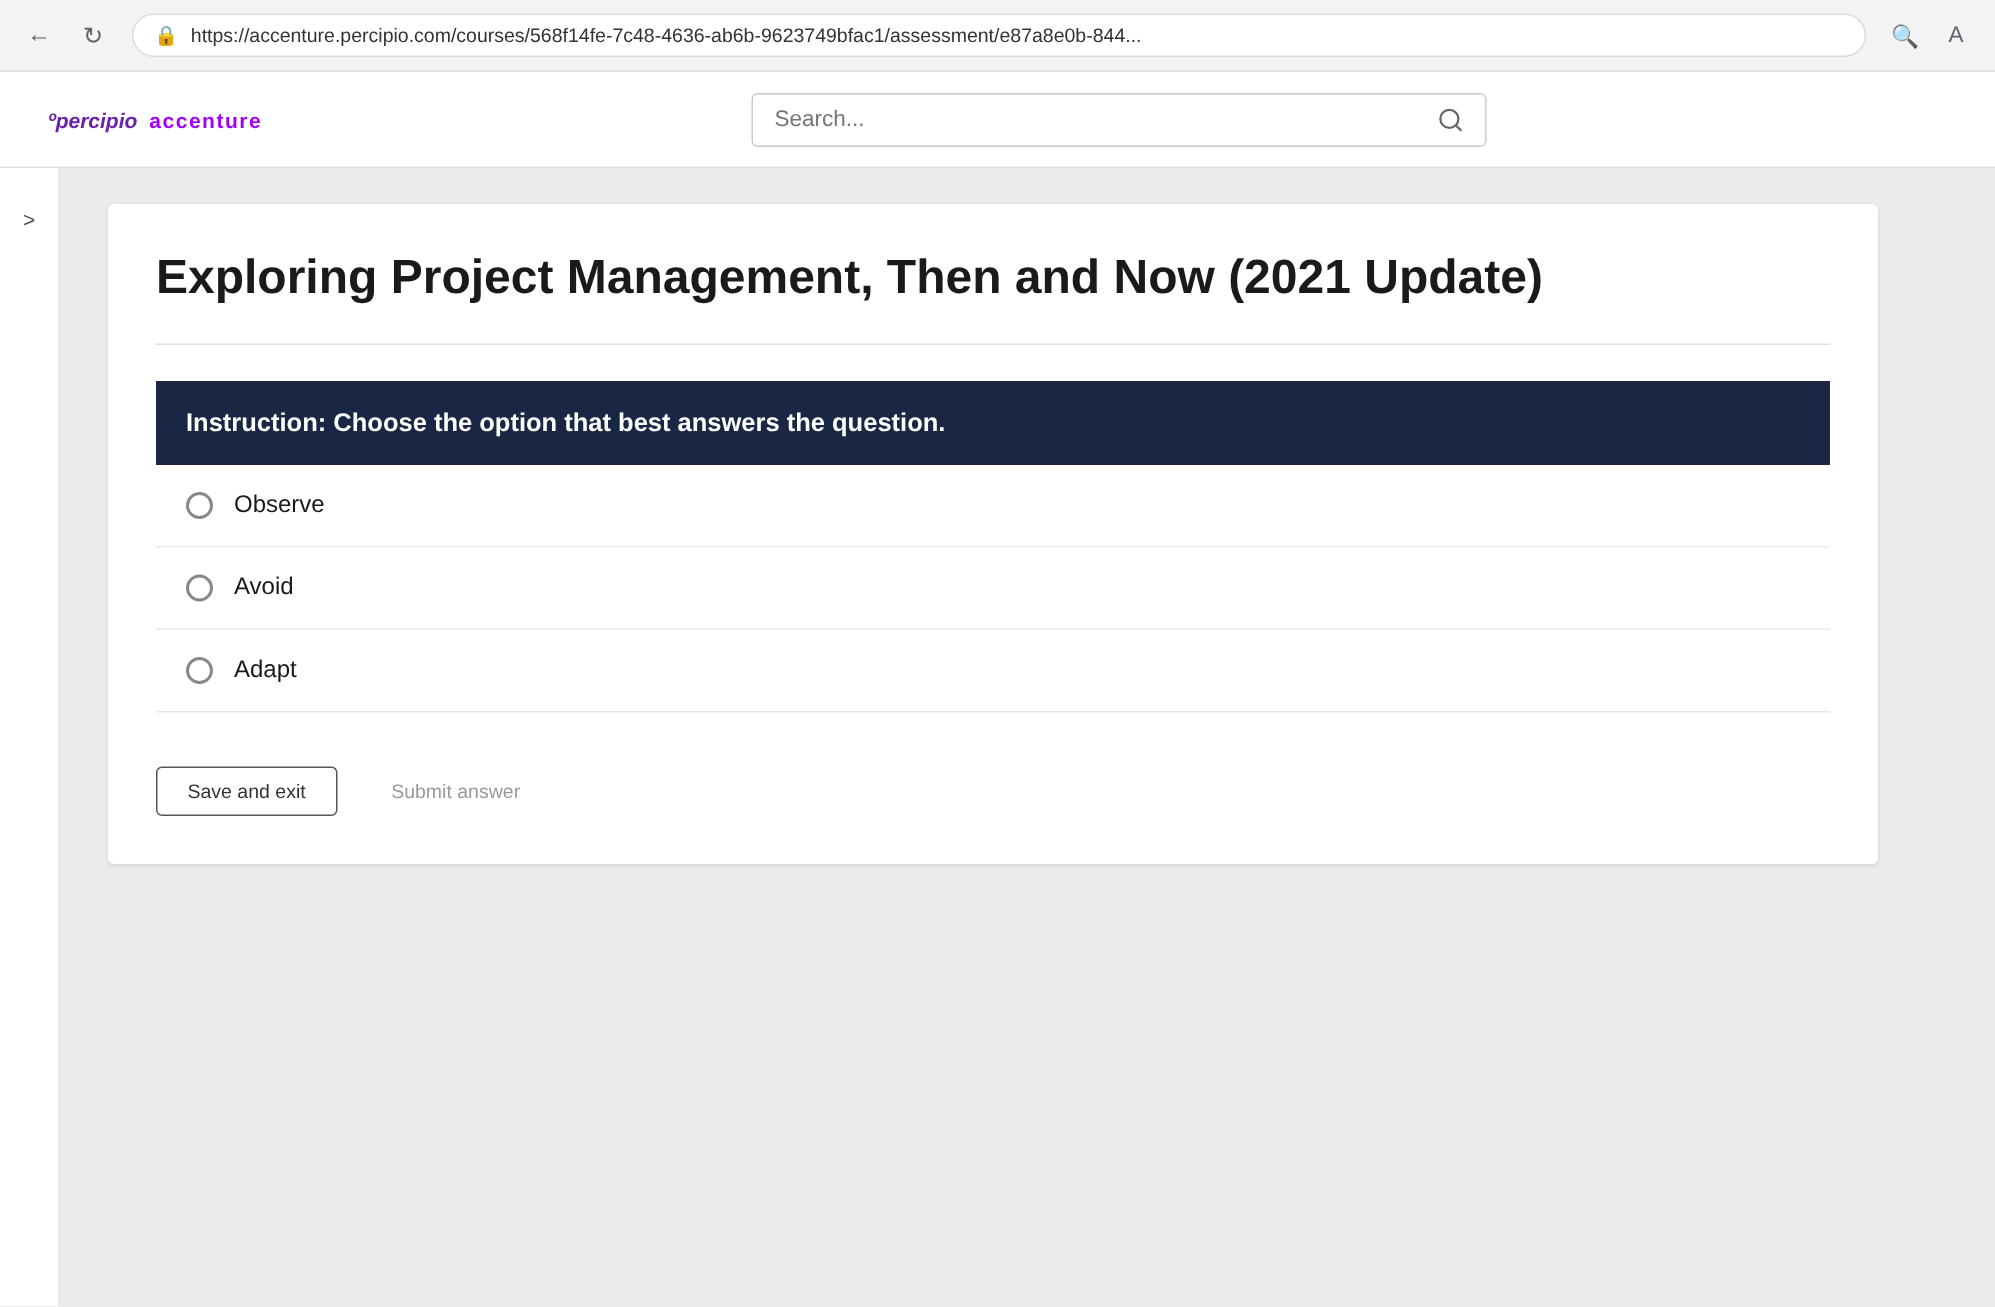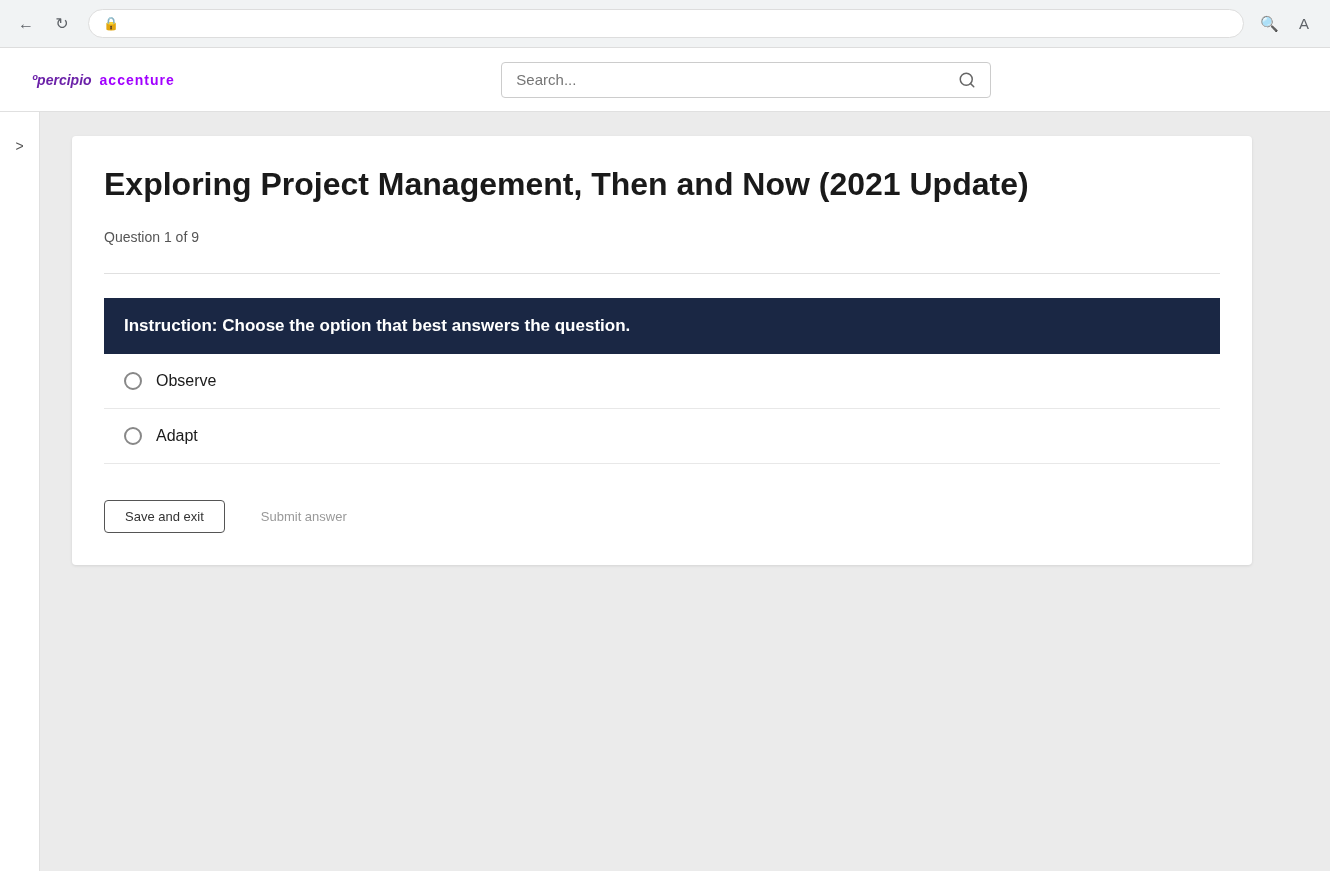--- a/index.html
+++ b/index.html
@@ -307,20 +307,21 @@
 </head>
 <body>
 
 <div class="browser-chrome">
   <div class="browser-nav">
     <button class="nav-btn">←</button>
     <button class="nav-btn">↻</button>
   </div>
   <div class="address-bar">
     <span class="lock-icon">🔒</span>
+    <span class="address-url">https://accenture.percipio.com/courses/568f14fe-7c48-4636-ab6b-9623749bfac1/assessment/e87a8e0b-844...</span>
   </div>
   <div class="browser-actions">
     <button class="browser-action-btn">🔍</button>
     <button class="browser-action-btn">A</button>
   </div>
 </div>
 
 <div class="app-header">
   <div class="logo-area">
     <span class="logo-percipio">ºpercipio</span>
@@ -340,38 +341,41 @@
 <div class="main-layout">
 
   <div class="sidebar-toggle">
     <button class="toggle-btn">&gt;</button>
   </div>
 
   <div class="content-area">
     <div class="course-card">
 
       <h1 class="course-title">Exploring Project Management, Then and Now (2021 Update)</h1>
-      <p class="question-progress">Question 1 of 9</p>
 
       <hr class="question-divider">
 
 
       <div class="instruction-bar">
         <p>
           <strong>Instruction: </strong><span>Choose the option that best answers the question.</span>
         </p>
       </div>
 
       <div class="answer-options" id="answer-options">
       <div class="answer-option">
             <div class="radio-circle"></div>
             <span class="option-label">Observe</span>
           </div>
           <div class="answer-option">
             <div class="radio-circle"></div>
+            <span class="option-label">Avoid</span>
+          </div>
+          <div class="answer-option">
+            <div class="radio-circle"></div>
             <span class="option-label">Adapt</span>
           </div>
         </div>
 
       <div class="card-footer">
         <button class="btn-save-exit">Save and exit</button>
         <button class="btn-submit">Submit answer</button>
       </div>
 
     </div>

